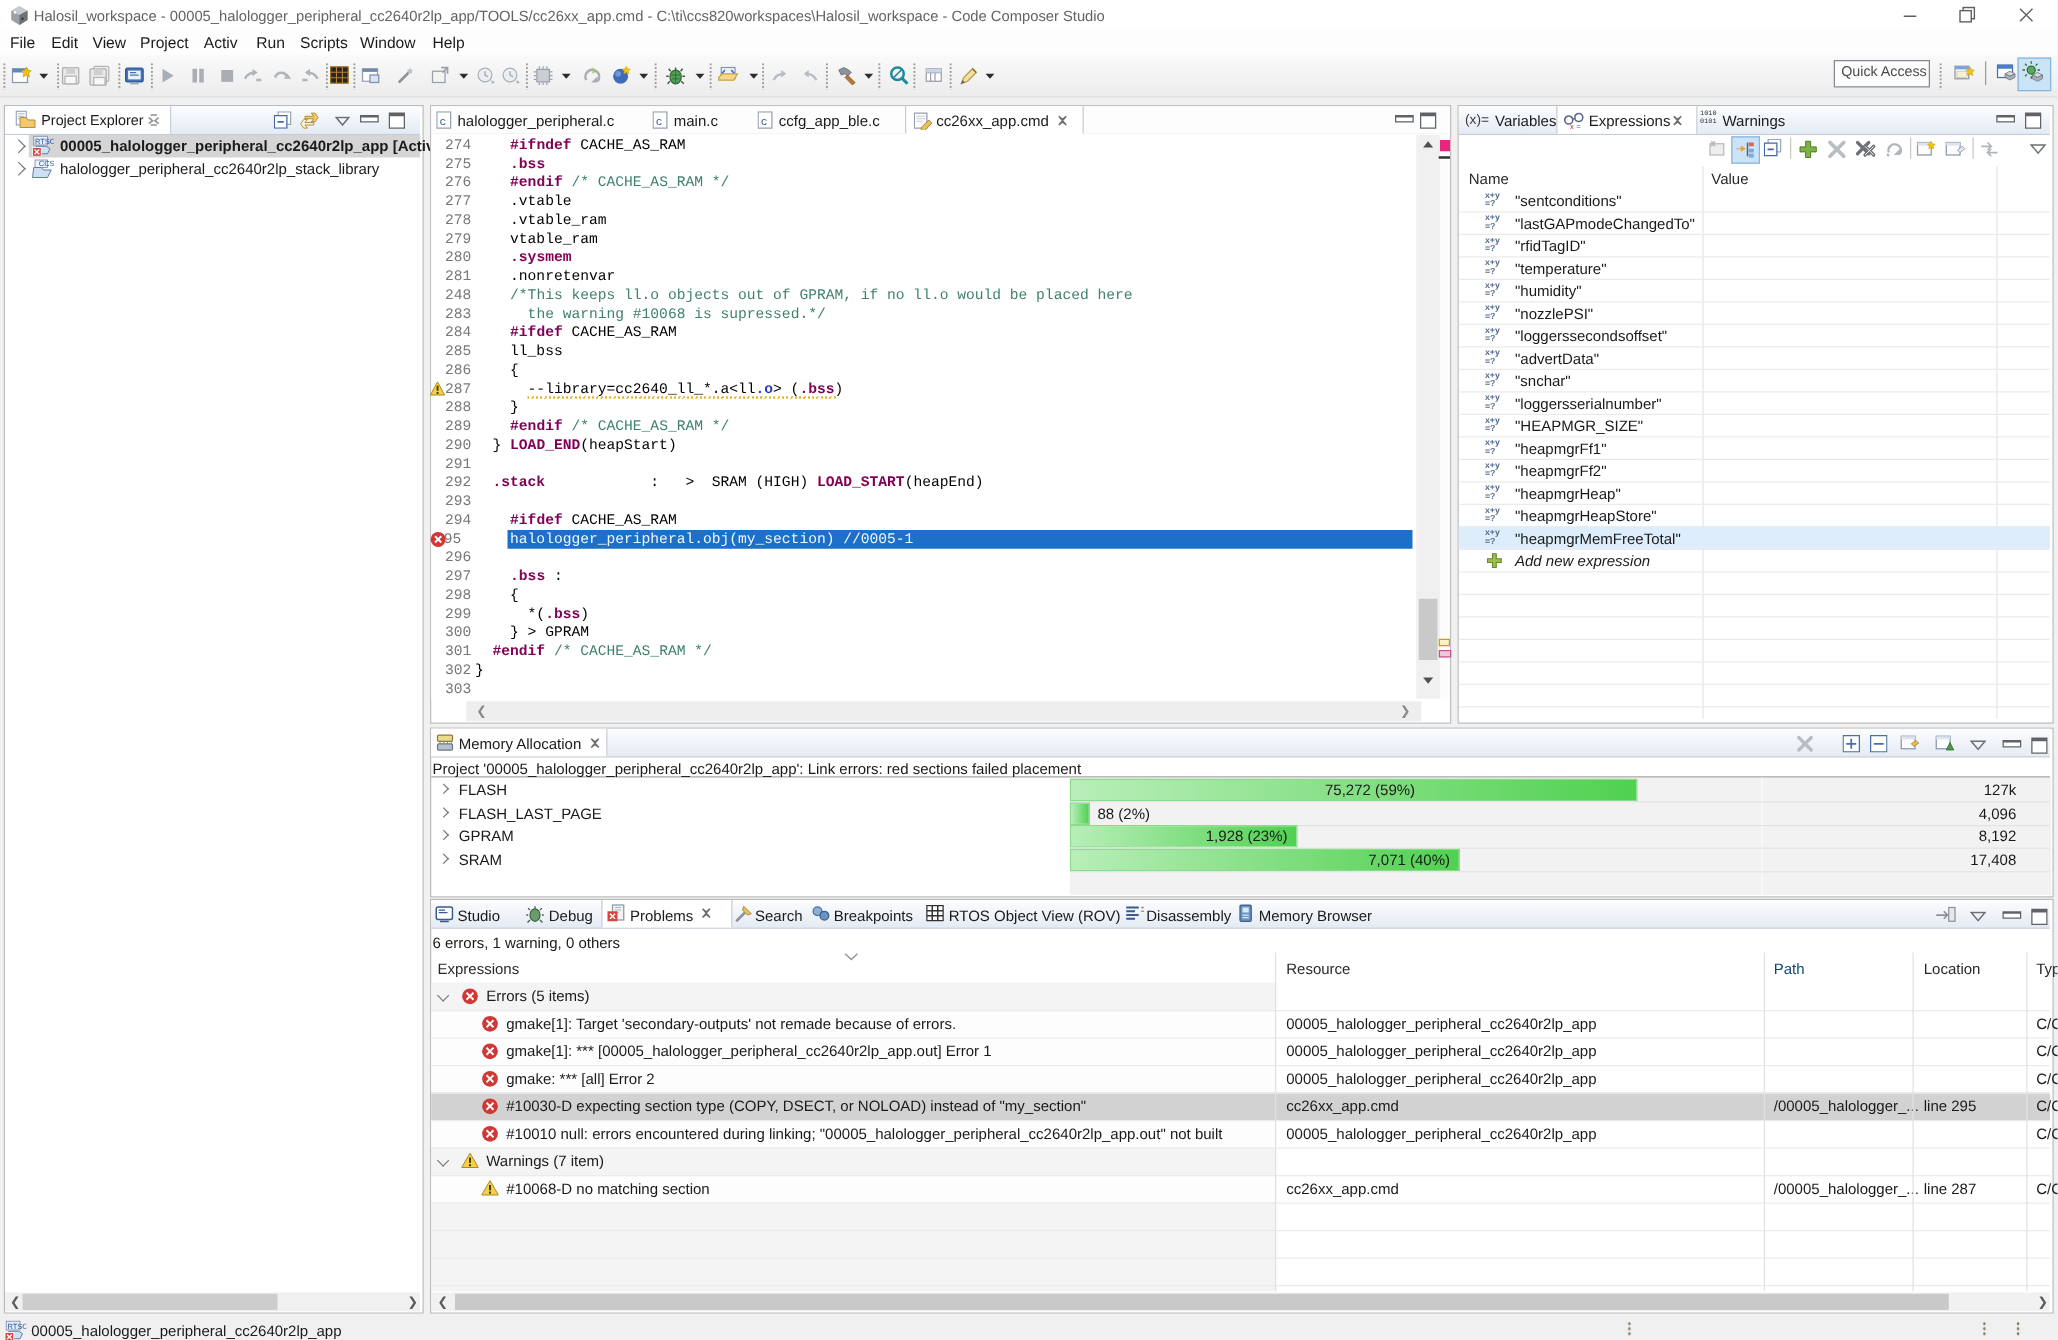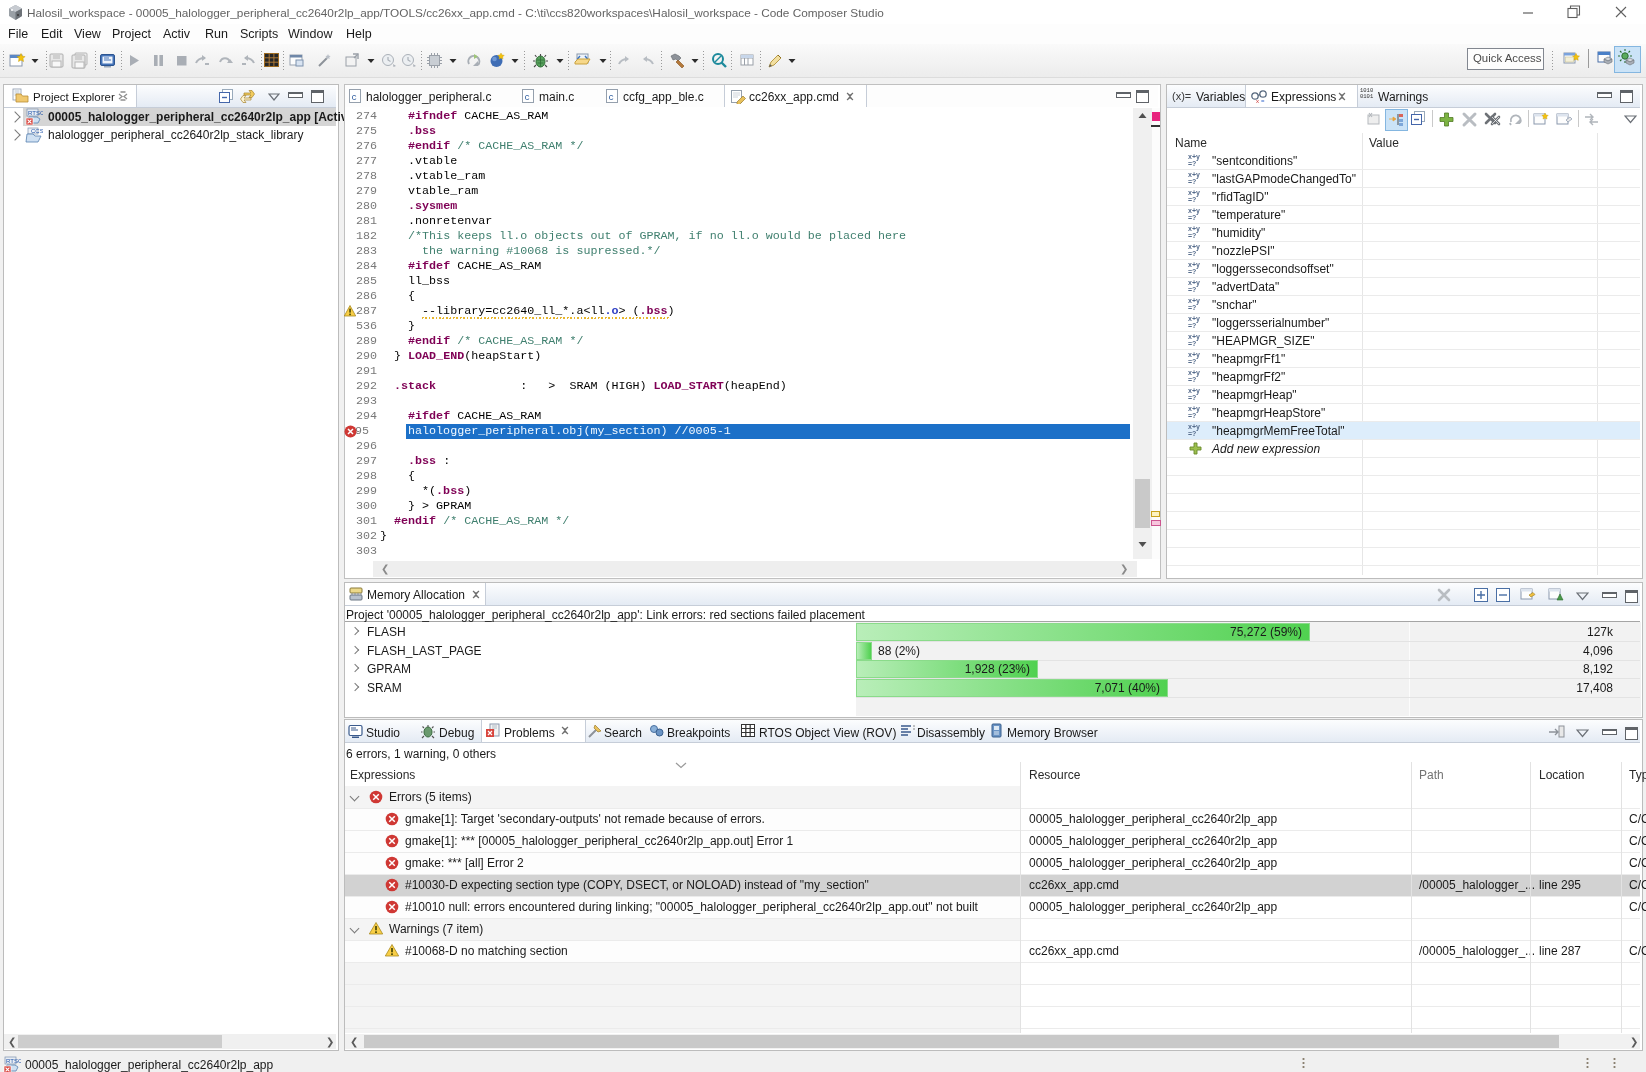--- a/index.html
+++ b/index.html
@@ -335,33 +335,33 @@
 <div class="ln" style="left:354px;top:154px">277</div>
 <div class="code" style="left:380px;top:154px">    .vtable</div>
 <div class="ln" style="left:354px;top:169px">278</div>
 <div class="code" style="left:380px;top:169px">    .vtable_ram</div>
 <div class="ln" style="left:354px;top:184px">279</div>
 <div class="code" style="left:380px;top:184px">    vtable_ram</div>
 <div class="ln" style="left:354px;top:199px">280</div>
 <div class="code" style="left:380px;top:199px">    <span class="kw">.sysmem</span></div>
 <div class="ln" style="left:354px;top:214px">281</div>
 <div class="code" style="left:380px;top:214px">    .nonretenvar</div>
-<div class="ln" style="left:354px;top:229px">182</div>
+<div class="ln" style="left:354px;top:229px">248</div>
 <div class="code" style="left:380px;top:229px">    <span class="cm">/*This keeps ll.o objects out of GPRAM, if no ll.o would be placed here</span></div>
 <div class="ln" style="left:354px;top:244px">283</div>
 <div class="code" style="left:380px;top:244px">      <span class="cm">the warning #10068 is supressed.*/</span></div>
 <div class="ln" style="left:354px;top:259px">284</div>
 <div class="code" style="left:380px;top:259px">    <span class="kw">#ifdef</span> CACHE_AS_RAM</div>
 <div class="ln" style="left:354px;top:274px">285</div>
 <div class="code" style="left:380px;top:274px">    ll_bss</div>
 <div class="ln" style="left:354px;top:289px">286</div>
 <div class="code" style="left:380px;top:289px">    {</div>
 <div class="ln" style="left:354px;top:304px">287</div>
 <div class="code" style="left:380px;top:304px">      --library=cc2640_ll_*.a&lt;ll<span style="color:#2b3cc4;font-weight:bold">.o</span>&gt; (<span class="kw">.bss</span>)</div>
-<div class="ln" style="left:354px;top:319px">536</div>
+<div class="ln" style="left:354px;top:319px">288</div>
 <div class="code" style="left:380px;top:319px">    }</div>
 <div class="ln" style="left:354px;top:334px">289</div>
 <div class="code" style="left:380px;top:334px">    <span class="kw">#endif</span> <span class="cm">/* CACHE_AS_RAM */</span></div>
 <div class="ln" style="left:354px;top:349px">290</div>
 <div class="code" style="left:380px;top:349px">  } <span class="kw">LOAD_END</span>(heapStart)</div>
 <div class="ln" style="left:354px;top:364px">291</div>
 <div class="ln" style="left:354px;top:379px">292</div>
 <div class="code" style="left:380px;top:379px">  <span class="kw">.stack</span>            :   &gt;  SRAM (HIGH) <span class="kw">LOAD_START</span>(heapEnd)</div>
 <div class="ln" style="left:354px;top:394px">293</div>
 <div class="ln" style="left:354px;top:409px">294</div>
@@ -635,21 +635,21 @@
   </svg>
 <div class="mini" style="left:1602px;top:592px"></div>
 <div class="maxi" style="left:1625px;top:590px"></div>
 <div class="tx" style="left:346px;top:608px;z-index:3">Project '00005_halologger_peripheral_cc2640r2lp_app': Link errors: red sections failed placement</div>
 <div class="a" style="left:856px;top:622px;width:785px;height:94px;background:#f2f2f2"></div>
 <div class="a" style="left:345px;top:621px;width:1295px;height:1px;background:#a5a5a5"></div>
 <div class="a" style="left:1409px;top:622px;width:1px;height:94px;background:#fcfcfc"></div>
 <div class="chev cR" style="left:352px;top:628px;width:5px;height:5px"></div>
 <div class="tx" style="left:367px;top:625px">FLASH</div>
 <div class="a" style="left:856px;top:623px;width:454px;height:18px;background:linear-gradient(90deg,#b9eeb9,#50d150);border:1px solid #8adb8a;box-sizing:border-box"></div>
-<div class="tx" style="left:1060px;top:625px;width:242px;text-align:right">75,272 (59%)</div>
+<div class="tx" style="left:1060px;top:625px;width:242px;text-align:left">75,272 (59%)</div>
 <div class="tx" style="left:1413px;top:625px;width:200px;text-align:right">127k</div>
 <div class="hline" style="left:856px;top:641px;width:784px;background:#e3e3e3"></div>
 <div class="chev cR" style="left:352px;top:647px;width:5px;height:5px"></div>
 <div class="tx" style="left:367px;top:644px">FLASH_LAST_PAGE</div>
 <div class="a" style="left:856px;top:642px;width:16px;height:18px;background:linear-gradient(90deg,#b9eeb9,#50d150);border:1px solid #8adb8a;box-sizing:border-box"></div>
 <div class="tx" style="left:878px;top:644px">88 (2%)</div>
 <div class="tx" style="left:1413px;top:644px;width:200px;text-align:right">4,096</div>
 <div class="hline" style="left:856px;top:660px;width:784px;background:#e3e3e3"></div>
 <div class="chev cR" style="left:352px;top:665px;width:5px;height:5px"></div>
 <div class="tx" style="left:367px;top:662px">GPRAM</div>
@@ -720,21 +720,21 @@
   </svg>
 <svg class="a" style="left:1576px;top:729px" width="13" height="9">
     <path d="M1 1h11L6.5 7.5z" fill="none" stroke="#6b7077" stroke-width="1.2"></path>
   </svg>
 <div class="mini" style="left:1602px;top:729px"></div>
 <div class="maxi" style="left:1625px;top:727px"></div>
 <div class="tx" style="left:346px;top:747px">6 errors, 1 warning, 0 others</div>
 
 <div class="tx" style="left:350px;top:768px;color:#2a2a2a">Expressions</div>
 <div class="tx" style="left:1029px;top:768px;color:#2a2a2a">Resource</div>
-<div class="tx" style="left:1419px;top:768px;color:#737373">Path</div>
+<div class="tx" style="left:1419px;top:768px;color:#0c4a6e">Path</div>
 <div class="tx" style="left:1539px;top:768px;color:#2a2a2a">Location</div>
 <div class="tx" style="left:1629px;top:768px;color:#2a2a2a">Typ</div>
 <svg class="a" style="left:675px;top:762px" width="12" height="7">
     <path d="M1 1l5 4.5L11 1" fill="none" stroke="#9a9a9a" stroke-width="1.2"></path>
   </svg>
 <div class="a" style="left:345px;top:786px;width:676px;height:247px;background:#f4f4f4"></div>
 <div class="a" style="left:345px;top:808px;width:676px;height:22px;background:#fdfdfd"></div>
 <div class="a" style="left:345px;top:830px;width:676px;height:22px;background:#fdfdfd"></div>
 <div class="a" style="left:345px;top:852px;width:676px;height:22px;background:#fdfdfd"></div>
 <div class="a" style="left:345px;top:896px;width:676px;height:22px;background:#fdfdfd"></div>

